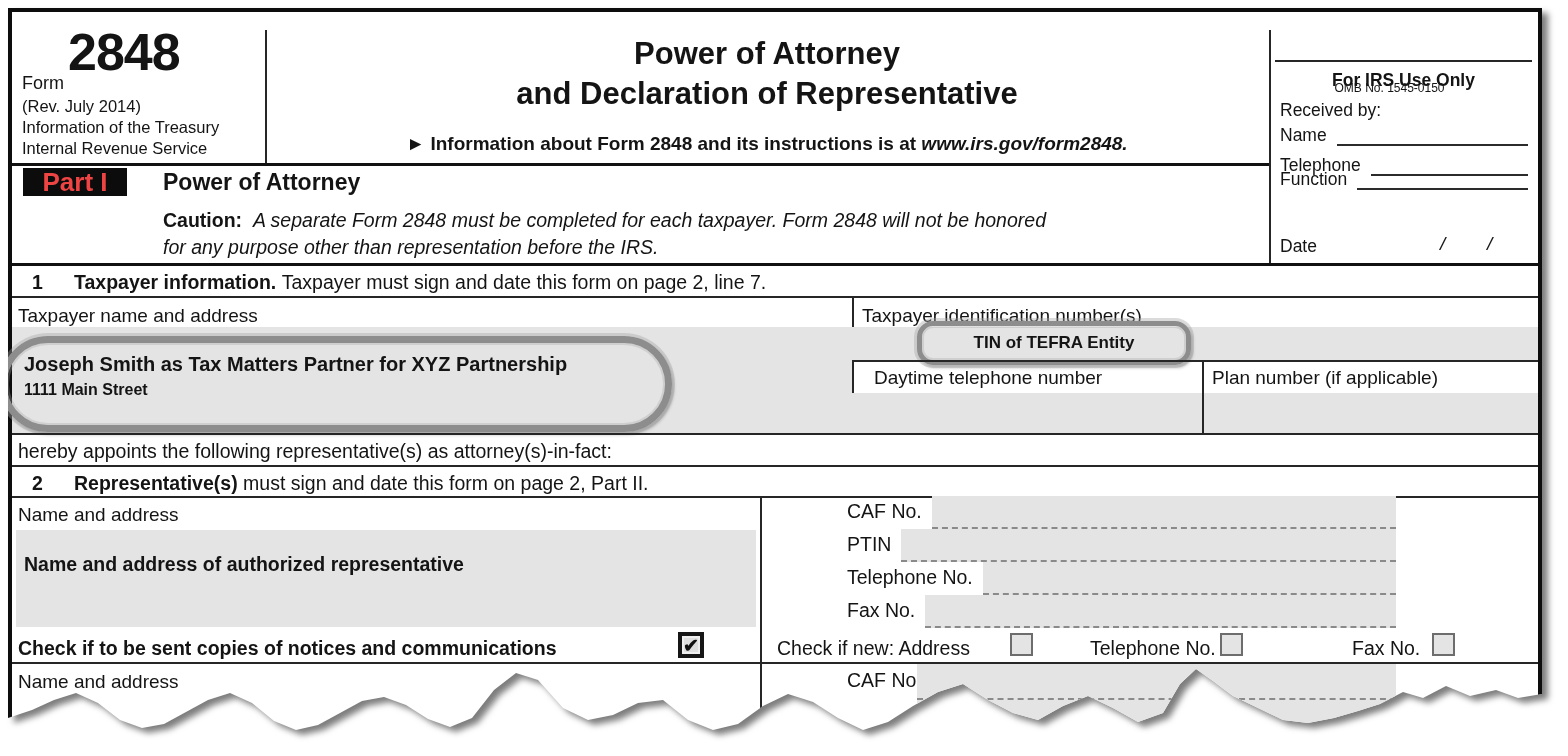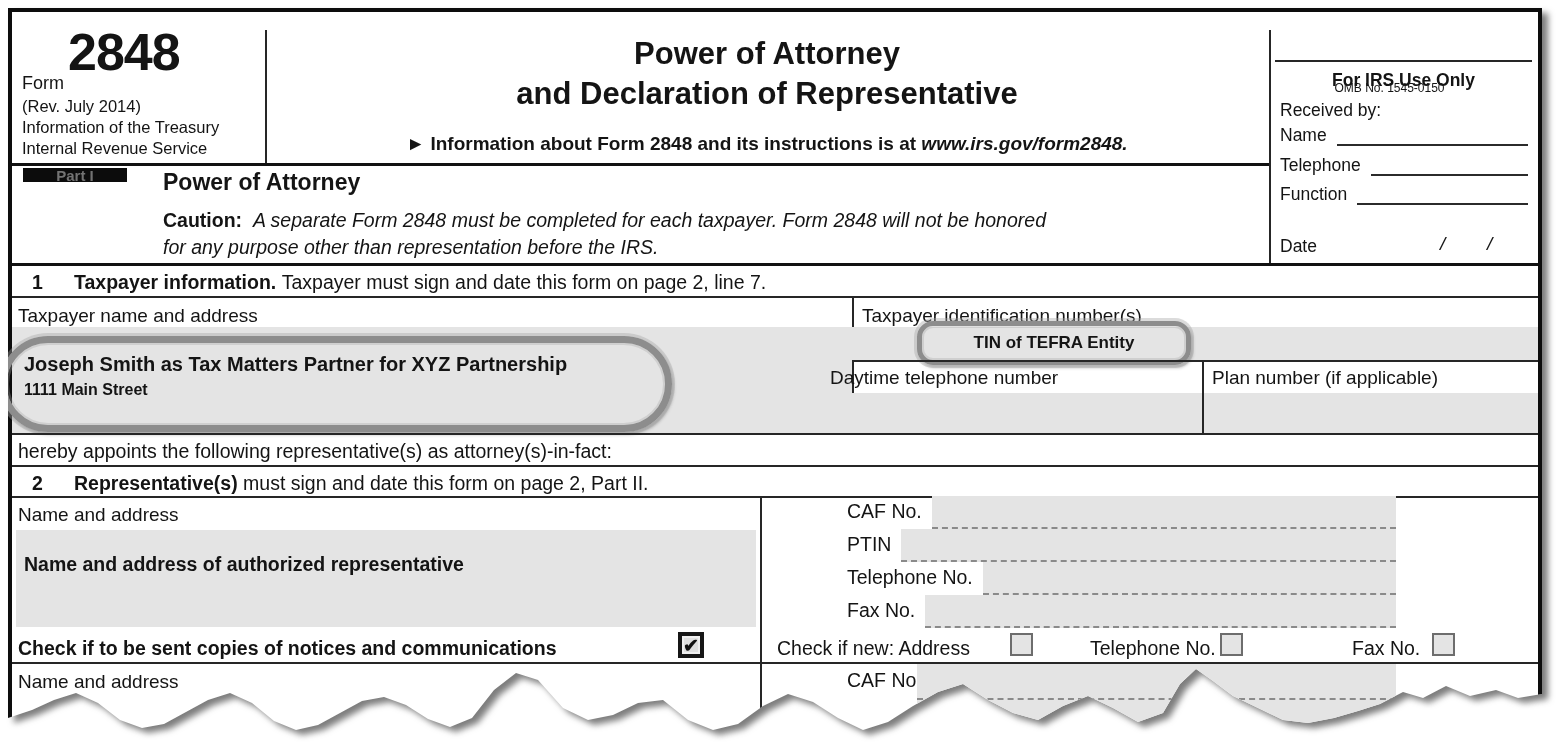--- a/index.html
+++ b/index.html
@@ -26,22 +26,22 @@
              letter-spacing:-1px; line-height:56px; }
   .titlebox { position:absolute; left:253px; top:22px; width:1004px; text-align:center; }
   .titlebox .tt { font-size:31px; font-weight:bold; line-height:40px; }
   .infoline { position:absolute; left:253px; top:121px; width:1004px; text-align:center;
               font-size:19px; font-weight:bold; }
 
   .irsrow { position:absolute; left:1268px; width:248px; display:flex; align-items:flex-end;
             font-size:17.5px; line-height:22px; }
   .ufield { flex:1; margin-left:10px; border-bottom:2px solid #2b2b2b; height:21px; }
 
-  .badge { position:absolute; left:11px; top:156px; width:104px; height:14px; background:#0c0c0c;
-           color:#737373; font-weight:bold; font-size:15px; display:flex; align-items:center;
+  .badge { position:absolute; left:11px; top:156px; width:104px; height:28px; background:#0c0c0c;
+           color:#ef4444; font-weight:bold; font-size:26px; display:flex; align-items:center;
            justify-content:center; }
 
   .oval { position:absolute; border:7px solid #8d8d8d; border-radius:52px;
           box-shadow: 0 0 0 3px rgba(165,165,165,.40), 2px 3px 3px rgba(70,70,70,.35),
                       inset 0 0 0 2px rgba(170,170,170,.35); }
 
   .frow { position:absolute; left:748px; width:636px; height:33px; display:flex;
           align-items:stretch; }
   .frow .flbl { padding-left:87px; font-size:19.5px; line-height:31px; white-space:nowrap; }
   .frow .ffield { flex:1; margin-left:10px; background:#e4e4e4;
@@ -84,21 +84,21 @@
     <div class="t b" style="left:1257px; top:56px; width:269px; text-align:center; font-size:17.5px;">For IRS Use Only</div>
     <span class="t" style="left:1268px; top:86px; font-size:17.5px;">Received by:</span>
     <div class="irsrow" style="top:142px;">
       <span>Telephone</span>
       <span class="ufield"></span>
     </div>
     <div class="irsrow" style="top:112px;">
       <span>Name</span>
       <span class="ufield"></span>
     </div>
-    <div class="irsrow" style="top:171px;">
+    <div class="irsrow" style="top:156px;">
       <span>Function</span>
       <span class="ufield"></span>
     </div>
     <span class="t" style="left:1268px; top:222px; font-size:17.5px;">Date</span>
     <span class="t i" style="left:1428px; top:220px; font-size:19px;">/</span>
     <span class="t i" style="left:1475px; top:220px; font-size:19px;">/</span>
 
     <div class="badge">Part I</div>
     <span class="t b" style="left:151px; top:158px; font-size:23px;">Power of Attorney</span>
     <div class="t" style="left:151px; top:196px; font-size:19.5px;"><span class="b">Caution:</span>&nbsp;&nbsp;<span class="i">A separate Form 2848 must be completed for each taxpayer. Form 2848 will not be honored</span></div>
@@ -115,21 +115,21 @@
     <span class="t b" style="left:12px; top:366px; font-size:16px;">1111 Main Street</span>
     <div class="oval" style="left:-12px; top:324px; width:672px; height:96px;"></div>
 
     <div class="vline" style="left:840px; top:284px; height:137px;"></div>
     <span class="t" style="left:850px; top:292px;">Taxpayer identification number(s)</span>
     <div class="shade" style="left:840px; top:315px; width:686px; height:33px;"></div>
     <div class="oval tinoval" style="left:905px; top:309px; width:274px; height:44px; border-width:5px; border-radius:16px;">
         <span>TIN of TEFRA Entity</span>
       </div>
     <div class="hline" style="left:840px; top:348px; width:686px;"></div>
-    <span class="t" style="left:818px; top:354px;">Daytime telephone number</span>
+    <span class="t" style="left:862px; top:354px;">Daytime telephone number</span>
     <div class="vline" style="left:1190px; top:348px; height:73px;"></div>
     <span class="t" style="left:1200px; top:354px;">Plan number (if applicable)</span>
     <div class="shade" style="left:840px; top:381px; width:350px; height:40px;"></div>
     <div class="shade" style="left:1192px; top:381px; width:334px; height:40px;"></div>
     <div class="hline" style="left:0; top:421px; width:1526px;"></div>
 
     <span class="t" style="left:6px; top:427px; font-size:19.5px;">hereby appoints the following representative(s) as attorney(s)-in-fact:</span>
     <div class="hline" style="left:0; top:453px; width:1526px;"></div>
 
     <span class="t b" style="left:20px; top:459px; font-size:19.5px;">2</span>

